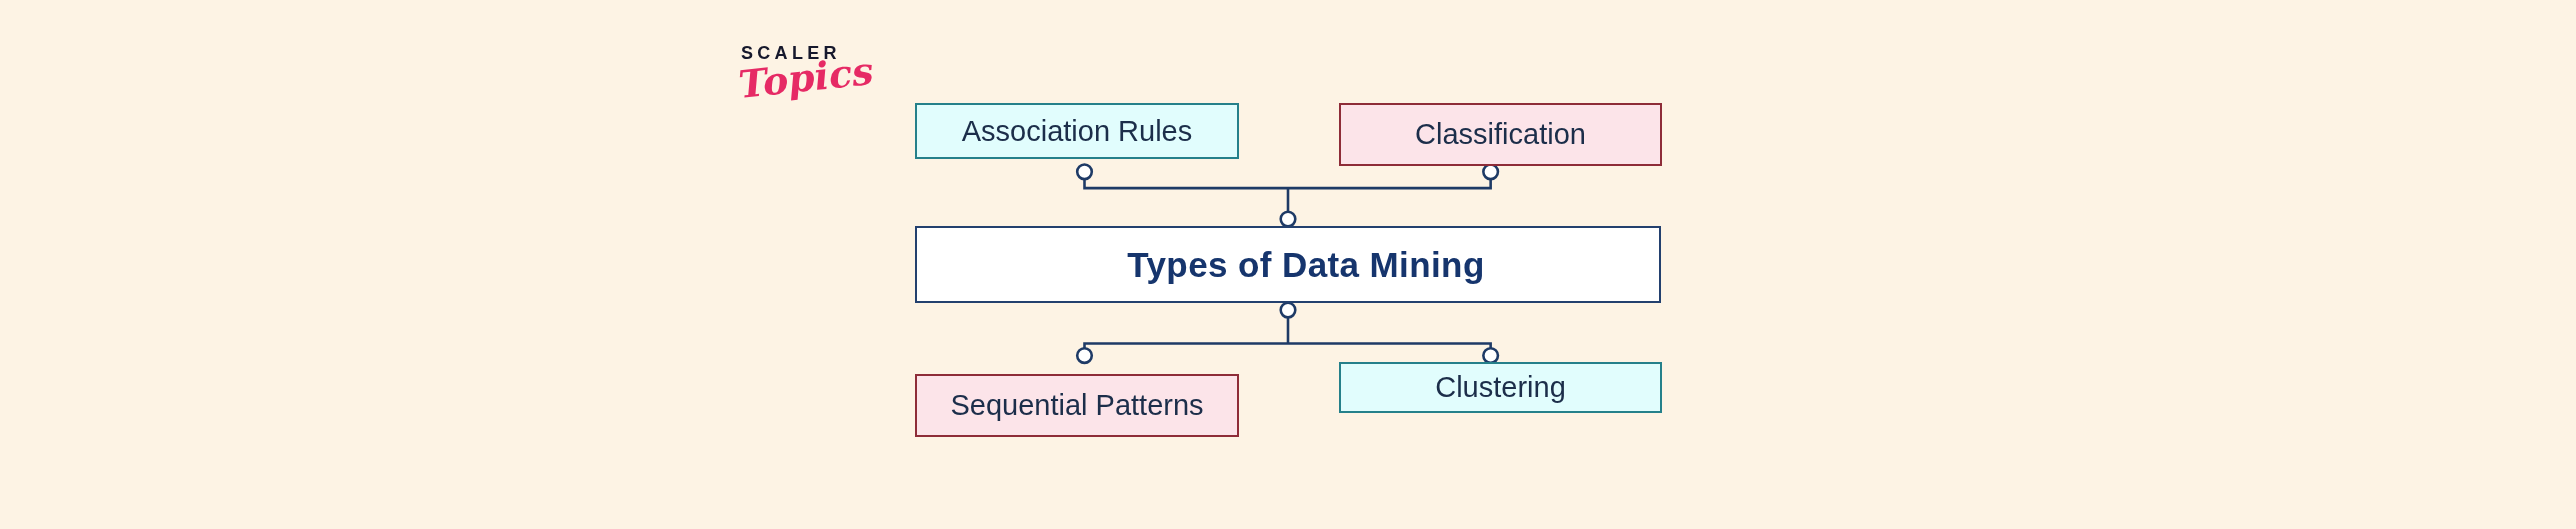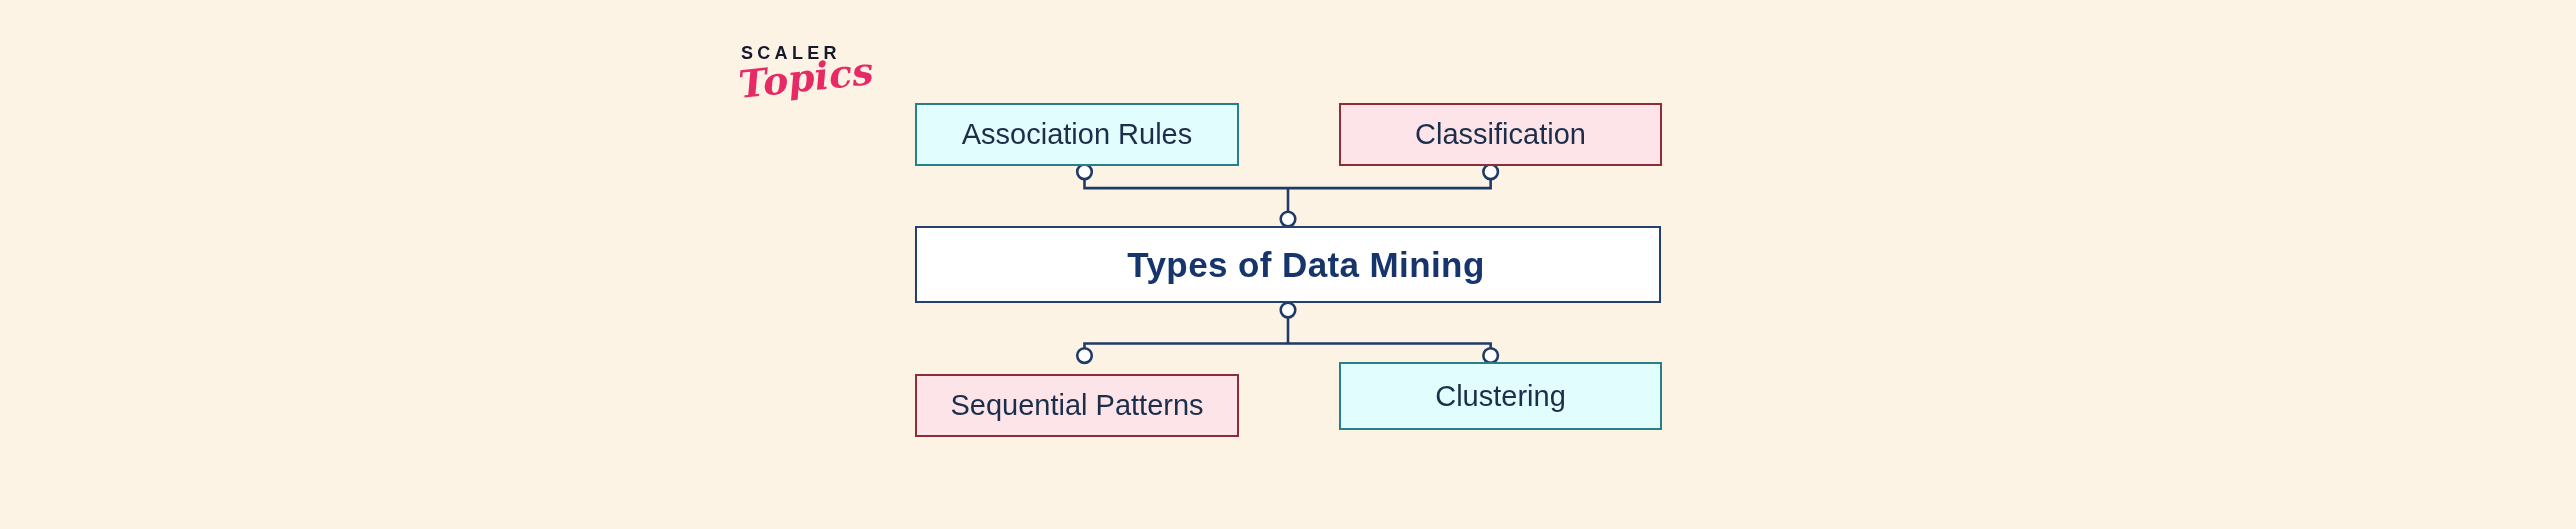--- a/index.html
+++ b/index.html
@@ -49,25 +49,25 @@
     border:2.6px solid;
     text-align:center;
   }
   .node.cyan{background:var(--cyan-fill);border-color:var(--cyan-border);}
   .node.pink{background:var(--pink-fill);border-color:var(--pink-border);}
   .node.root{
     background:#ffffff;border-color:var(--navy-border);
     font-weight:bold;font-size:35px;color:var(--title-text);
     letter-spacing:0.4px;
   }
-  .n-assoc {left:915px;top:103px;width:324px;height:63px;}
+  .n-assoc {left:915px;top:103px;width:324px;height:56px;}
   .n-class {left:1339px;top:103px;width:323px;height:63px;text-align:right;}
   .n-root  {left:915px;top:226px;width:746px;height:77px;padding-left:36px;}
   .n-seq   {left:915px;top:362px;width:324px;height:63px;margin-top:12px;}
-  .n-clus  {left:1339px;top:362px;width:323px;height:68px;}
+  .n-clus  {left:1339px;top:362px;width:323px;height:51px;}
 </style>
 </head>
 <body>
 
 <div class="stage">
 
   <div class="logo">
     <div class="logo-brand">SCALER</div>
     <div class="logo-sub">Topics</div>
   </div>

